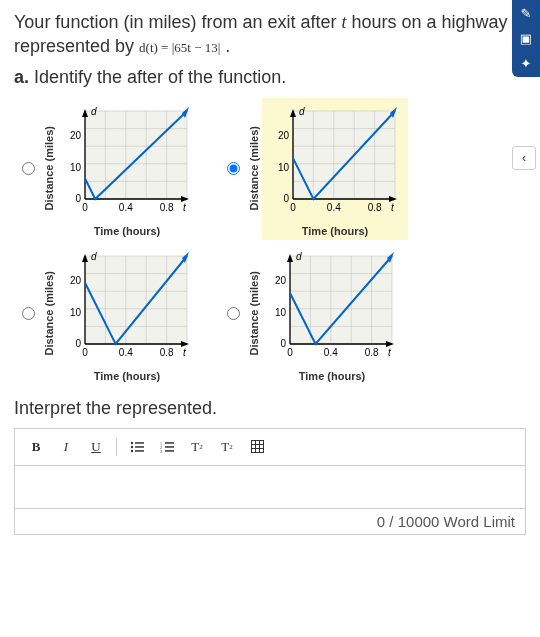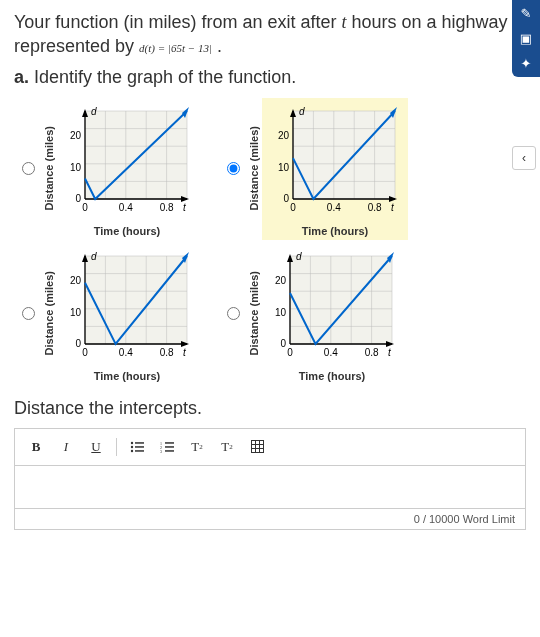--- a/index.html
+++ b/index.html
@@ -1,37 +1,37 @@
 <!DOCTYPE html>
 <html><head>
 <meta charset="utf-8">
 <style>
 * { box-sizing: border-box; margin: 0; padding: 0; }
 body { font-family: Arial, sans-serif; font-size: 14px; color: #333; width: 540px; height: 637px; position: relative; background: #fff; }
 .content { padding: 10px 14px; }
 .qtext { font-size: 18px; line-height: 1.35; color: #333; margin-bottom: 6px; }
 .qtext .var { font-style: italic; font-family: 'Times New Roman', serif; }
-.eq { font-style: italic; font-family: 'Times New Roman', serif; font-size: 11px; }
+.eq { font-family: 'Times New Roman', serif; font-size: 13px; }
 .part { font-size: 18px; margin: 8px 0 10px; }
 .part b { font-weight: bold; }
 .graphs { display: flex; flex-wrap: wrap; gap: 6px 30px; margin-left: 8px; }
 .graph-cell { display: flex; align-items: center; gap: 6px; }
 .radio { width: 13px; height: 13px; flex-shrink: 0; }
 .graph-wrap { display: flex; align-items: center; }
 .ylabel { writing-mode: vertical-rl; transform: rotate(180deg); font-size: 11px; font-weight: bold; text-align: center; padding: 0 2px; }
 .plot-col { display: flex; flex-direction: column; align-items: center; }
 .plot-col.selected { background: #fcf8cf; padding: 3px; }
 .xlabel { font-size: 11px; font-weight: bold; margin-top: 4px; }
 svg.plot { display: block; }
 .interp { font-size: 18px; line-height: 1.35; margin: 14px 0 8px; }
 .toolbar { border: 1px solid #ccc; border-bottom: none; padding: 6px 8px; display: flex; gap: 4px; align-items: center; background: #fff; }
 .tbtn { width: 26px; height: 24px; display: flex; align-items: center; justify-content: center; font-size: 13px; font-family: 'Times New Roman', serif; cursor: pointer; border: none; background: transparent; color: #333; }
 .divider { width: 1px; height: 18px; background: #ccc; margin: 0 3px; }
 .editor { border: 1px solid #ccc; min-height: 44px; width: 100%; padding: 6px; font-size: 13px; }
-.wordlimit { border: 1px solid #ccc; border-top: none; text-align: right; padding: 4px 10px; font-size: 11px; color: #555; }
+.wordlimit { border: 1px solid #ccc; border-top: none; text-align: right; padding: 4px 10px; font-size: 15px; color: #555; }
 .sidebar { position: absolute; right: 0; top: 0; width: 28px; background: #1a4d8f; border-radius: 0 0 0 6px; padding: 6px 0; display: flex; flex-direction: column; align-items: center; gap: 10px; }
 .side-icon { color: #fff; font-size: 13px; cursor: pointer; }
 .navbtn { position: absolute; right: 4px; top: 146px; width: 24px; height: 24px; border: 1px solid #ccc; border-radius: 3px; display: flex; align-items: center; justify-content: center; font-size: 12px; cursor: pointer; background: #fff; }
 </style>
 </head>
 <body>
 
 <div class="sidebar">
   <span class="side-icon">✎</span>
   <span class="side-icon">▣</span>
@@ -41,21 +41,21 @@
 <div class="navbtn">‹</div>
 
 <div class="content">
 
   <div class="qtext">
     <span>Your function (in miles) from an exit after </span><span class="var">t</span><span> hours on a highway is represented by </span>
     <span class="eq">d(t) = |65t − 13|</span><span> .</span>
   </div>
 
   <div class="part">
-    <b>a.</b><span> Identify the graph of the function.</span>
+    <b>a.</b><span> Identify the after of the function.</span>
   </div>
 
   <div class="graphs" id="graphs">
       <div class="graph-cell">
     <input type="radio" name="g" class="radio" style="">
     <div class="graph-wrap">
       <div class="ylabel">Distance (miles)</div>
       <div class="plot-col ">
         <svg class="plot" width="140" height="120">
     <rect x="28" y="10" width="102" height="88" fill="#f2f2ec" stroke="none"></rect>
@@ -199,21 +199,21 @@
               <text x="109.60000000000001" y="110" text-anchor="middle" font-size="10">0.8</text>
     <polyline points="28,46.92857142857142 53.5,98 130,10" fill="none" stroke="#0066cc" stroke-width="2"></polyline>
     <polygon points="125,12 132,6 128,17" fill="#0066cc"></polygon>
   </svg>
         <div class="xlabel">Time (hours)</div>
       </div>
     </div>
       </div>
     </div>
 
-  <div class="interp">Distance the intercepts.</div>
+  <div class="interp">Interpret the represented.</div>
 
   <div class="toolbar">
     <button class="tbtn" style="font-weight:bold">B</button>
     <button class="tbtn" style="font-style:italic">I</button>
     <button class="tbtn" style="text-decoration:underline">U</button>
     <span class="divider"></span>
     <button class="tbtn">
       <svg width="14" height="12">
           <circle cx="2" cy="2" r="1.2" fill="#333"></circle>
           <rect x="5" y="1.2" width="9" height="1.5" fill="#333"></rect>

